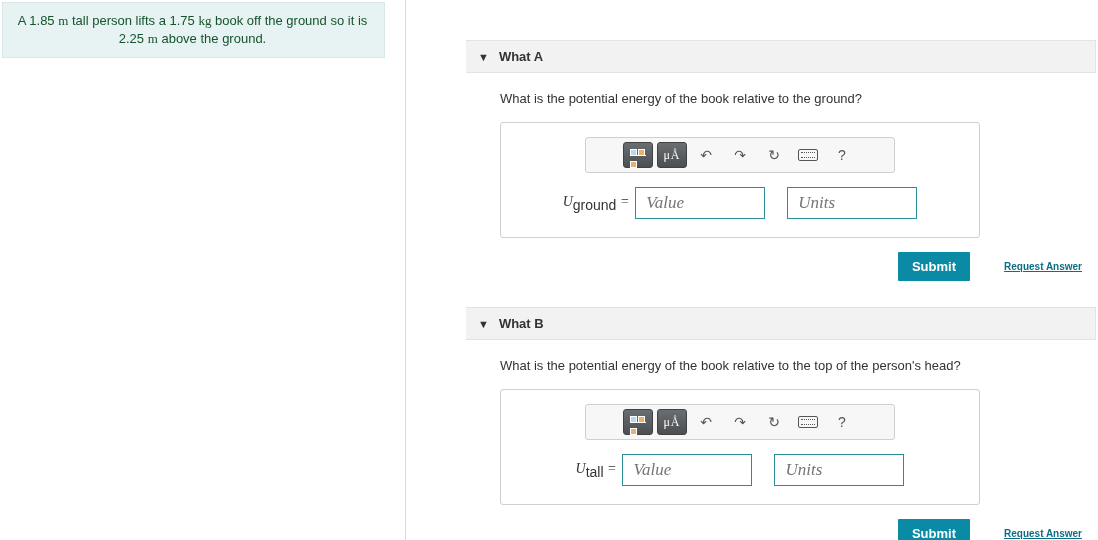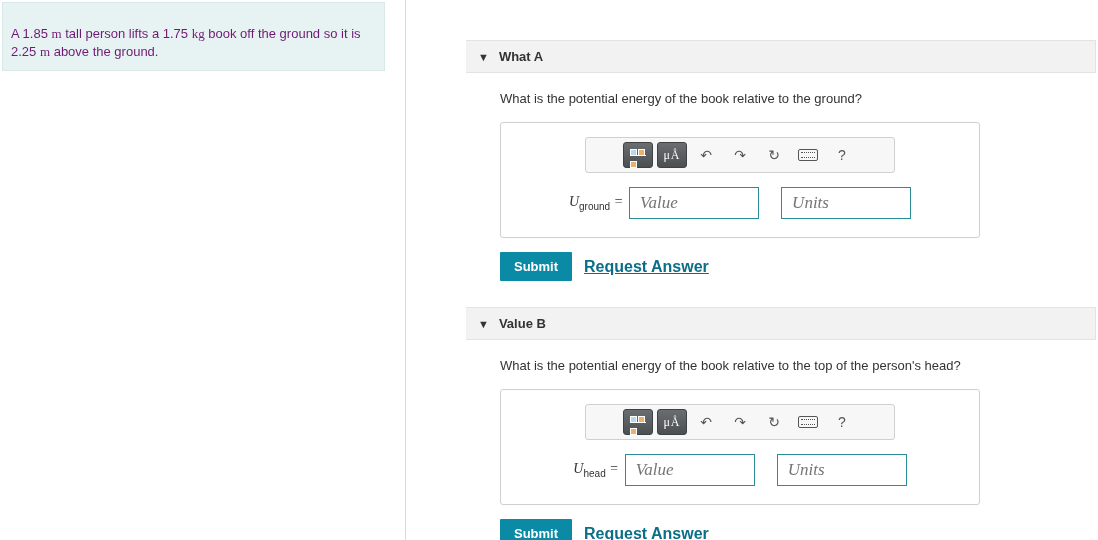--- a/index.html
+++ b/index.html
@@ -12,24 +12,25 @@
     width: 1098px;
   }
   .page { display: flex; }
   .left-col {
     width: 405px;
     padding: 0;
   }
   .problem-box {
     background: #e7f3f2;
     border: 1px solid #d7e8e6;
-    padding: 22px 10px 10px 8px;
+    padding: 9px 10px 10px 8px;
     margin: 2px 20px 2px 2px;
     line-height: 1.35;
-    color: #701a75;
+    color: #14532d;
+    text-align: center;
   }
   .problem-box .mbf { font-family: Georgia, 'Times New Roman', serif; }
   .divider {
     width: 1px;
     background: #d9d9d9;
     margin-right: 0;
   }
   .right-col {
     flex: 1;
     padding: 40px 0 0 60px;
@@ -96,47 +97,47 @@
   .tbtn.dark .bot { display:block;height:5px;margin-top:1px;}
   .tbtn.dark .bot::before{content:"";display:inline-block;width:5px;height:5px;background:#eab06e;border:1px solid #fff;}
   .mu-a { font-family: Georgia, serif; letter-spacing: 1px; }
   .answer-row {
     display: flex;
     align-items: center;
     justify-content: center;
     gap: 6px;
   }
   .varlabel { font-style: italic; font-family: Georgia, 'Times New Roman', serif; font-size: 14px; }
-  .varlabel sub { font-size: 10px; font-style: normal; font-family: Arial; }
+  .varlabel sub { font-size: 14px; font-style: normal; font-family: Arial; }
   .value-input, .units-input {
     border: 1px solid #2a8c97;
     height: 32px;
     font-size: 17px;
     font-style: italic;
     font-family: Georgia, 'Times New Roman', serif;
     color: #8b5cf6;
     padding: 0 10px;
     outline: none;
   }
   .value-input { width: 130px; }
   .units-input { width: 130px; margin-left: 16px; }
-  .actions { margin-top: 14px; display: flex; align-items: center; gap: 12px; }
+  .actions { margin-top: 14px; display: flex; align-items: center; gap: 34px; justify-content: flex-end; }
   .submit-btn {
     background: #0b8aa6;
     color: #fff;
     border: none;
     padding: 7px 14px;
     font-size: 13px;
     font-weight: bold;
     cursor: pointer;
     border-radius: 1px;
   }
   .request-link {
     color: #0b6e87;
-    font-size: 16px;
+    font-size: 10px;
     font-weight: bold;
     text-decoration: underline;
     cursor: pointer;
   }
   .kbd-icon { border:1px solid #555; border-radius:2px; width:20px; height:12px; position:relative;}
   .kbd-icon::before{content:"";position:absolute;left:2px;right:2px;top:2px;bottom:2px;border-top:1px dotted #555;border-bottom:1px dotted #555;}
 </style>
 </head>
 <body>
 
@@ -179,21 +180,21 @@
         </div>
       </div>
       <div class="actions">
         <button class="submit-btn">Submit</button>
         <span class="request-link">Request Answer</span>
       </div>
     </div>
 
     <div class="part-header">
       <span class="caret">▼</span>
-      <span>Value B</span>
+      <span>What B</span>
     </div>
     <div class="part-body" style="padding-bottom:6px;">
       <div class="question">What is the potential energy of the book relative to the top of the person's head?</div>
       <div class="answer-box">
         <div class="toolbar">
           <span class="tbtn dark">
               <span class="frac">
                 <span class="top"></span>
                 <span class="bot"></span>
               </span>
@@ -201,21 +202,21 @@
           <span class="tbtn dark mu-a">μÅ</span>
           <span class="tbtn">↶</span>
           <span class="tbtn">↷</span>
           <span class="tbtn">↻</span>
           <span class="tbtn">
               <span class="kbd-icon"></span>
             </span>
           <span class="tbtn">?</span>
         </div>
         <div class="answer-row">
-          <span class="varlabel"><span>U</span><sub>head</sub><span> = </span></span>
+          <span class="varlabel"><span>U</span><sub>tall</sub><span> = </span></span>
           <input class="value-input" placeholder="Value" style="">
           <input class="units-input" placeholder="Units" style="">
         </div>
       </div>
       <div class="actions">
         <button class="submit-btn">Submit</button>
         <span class="request-link">Request Answer</span>
       </div>
     </div>
 

